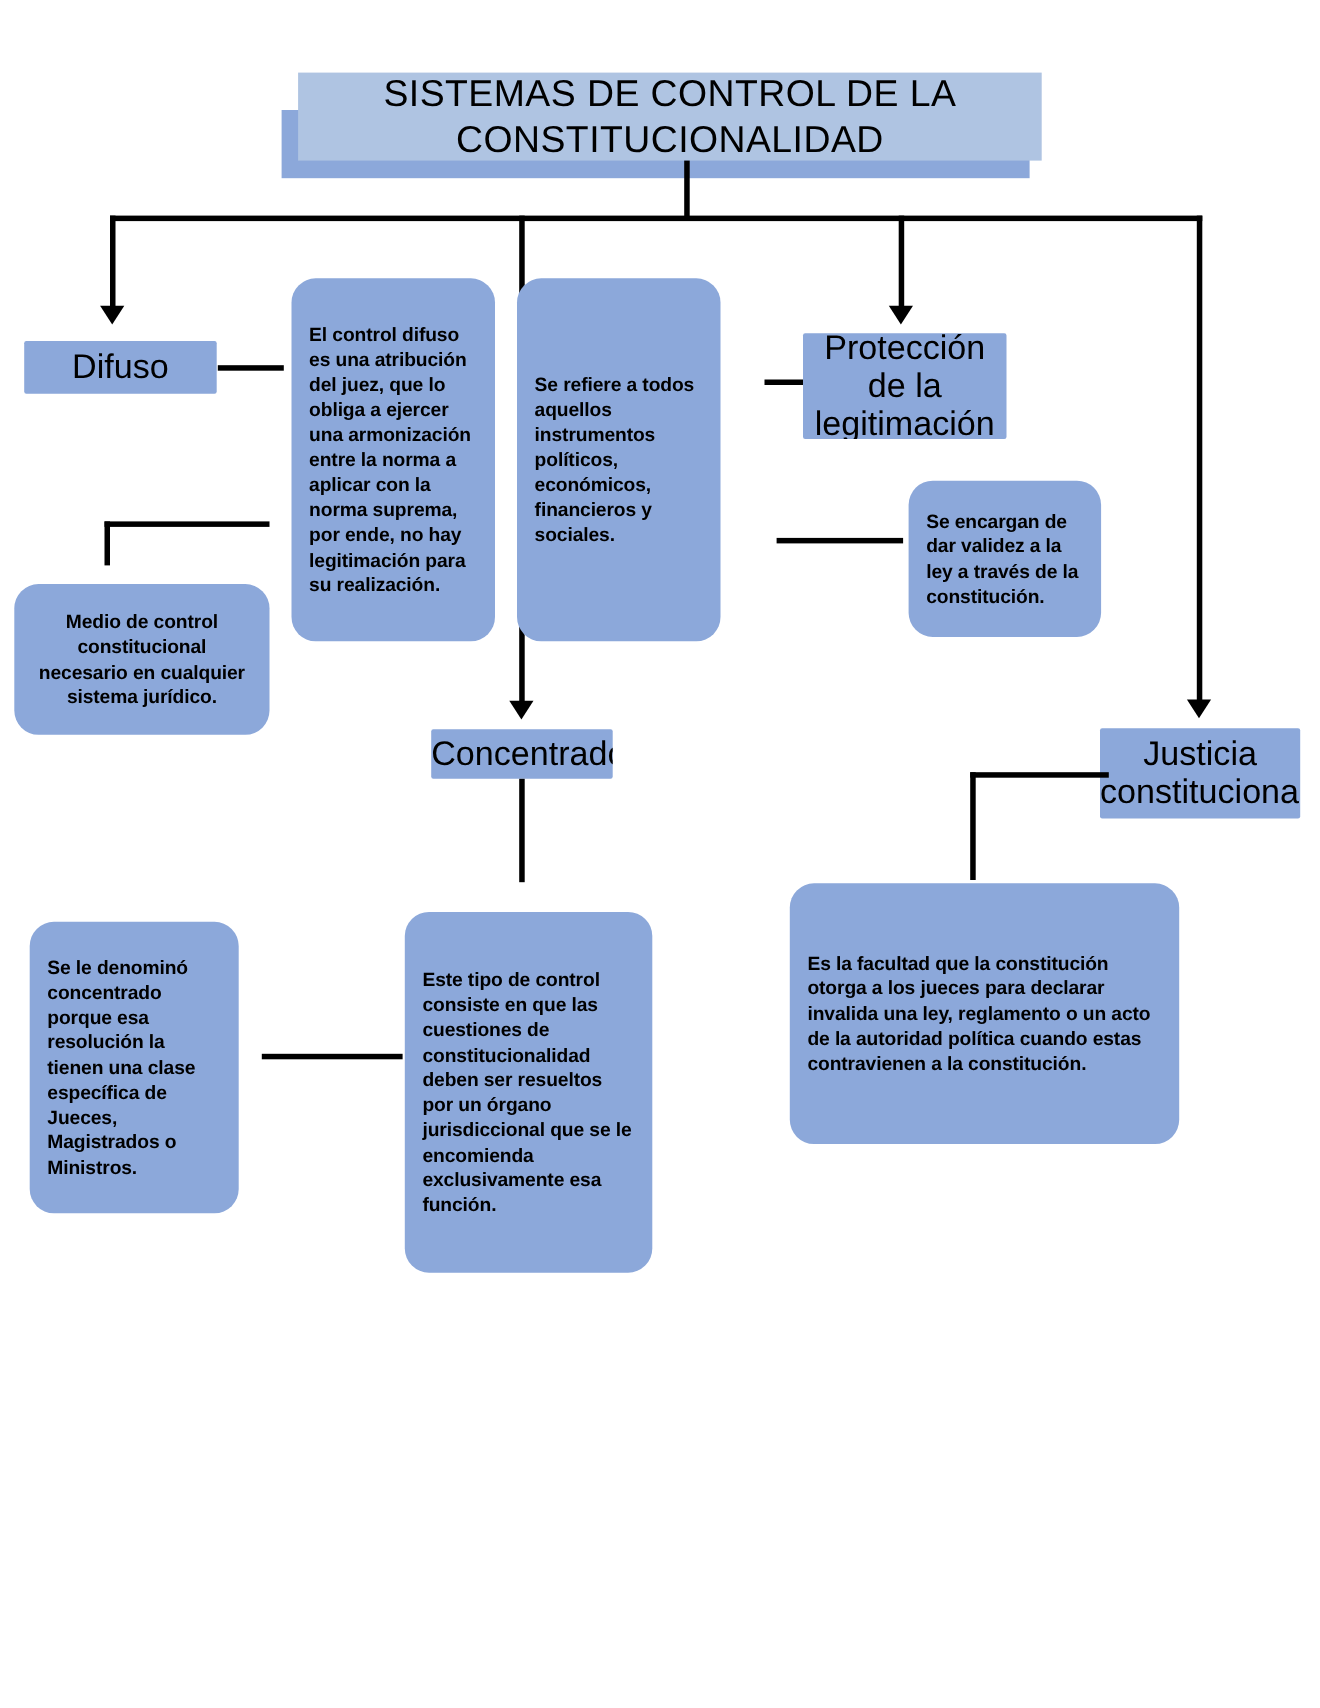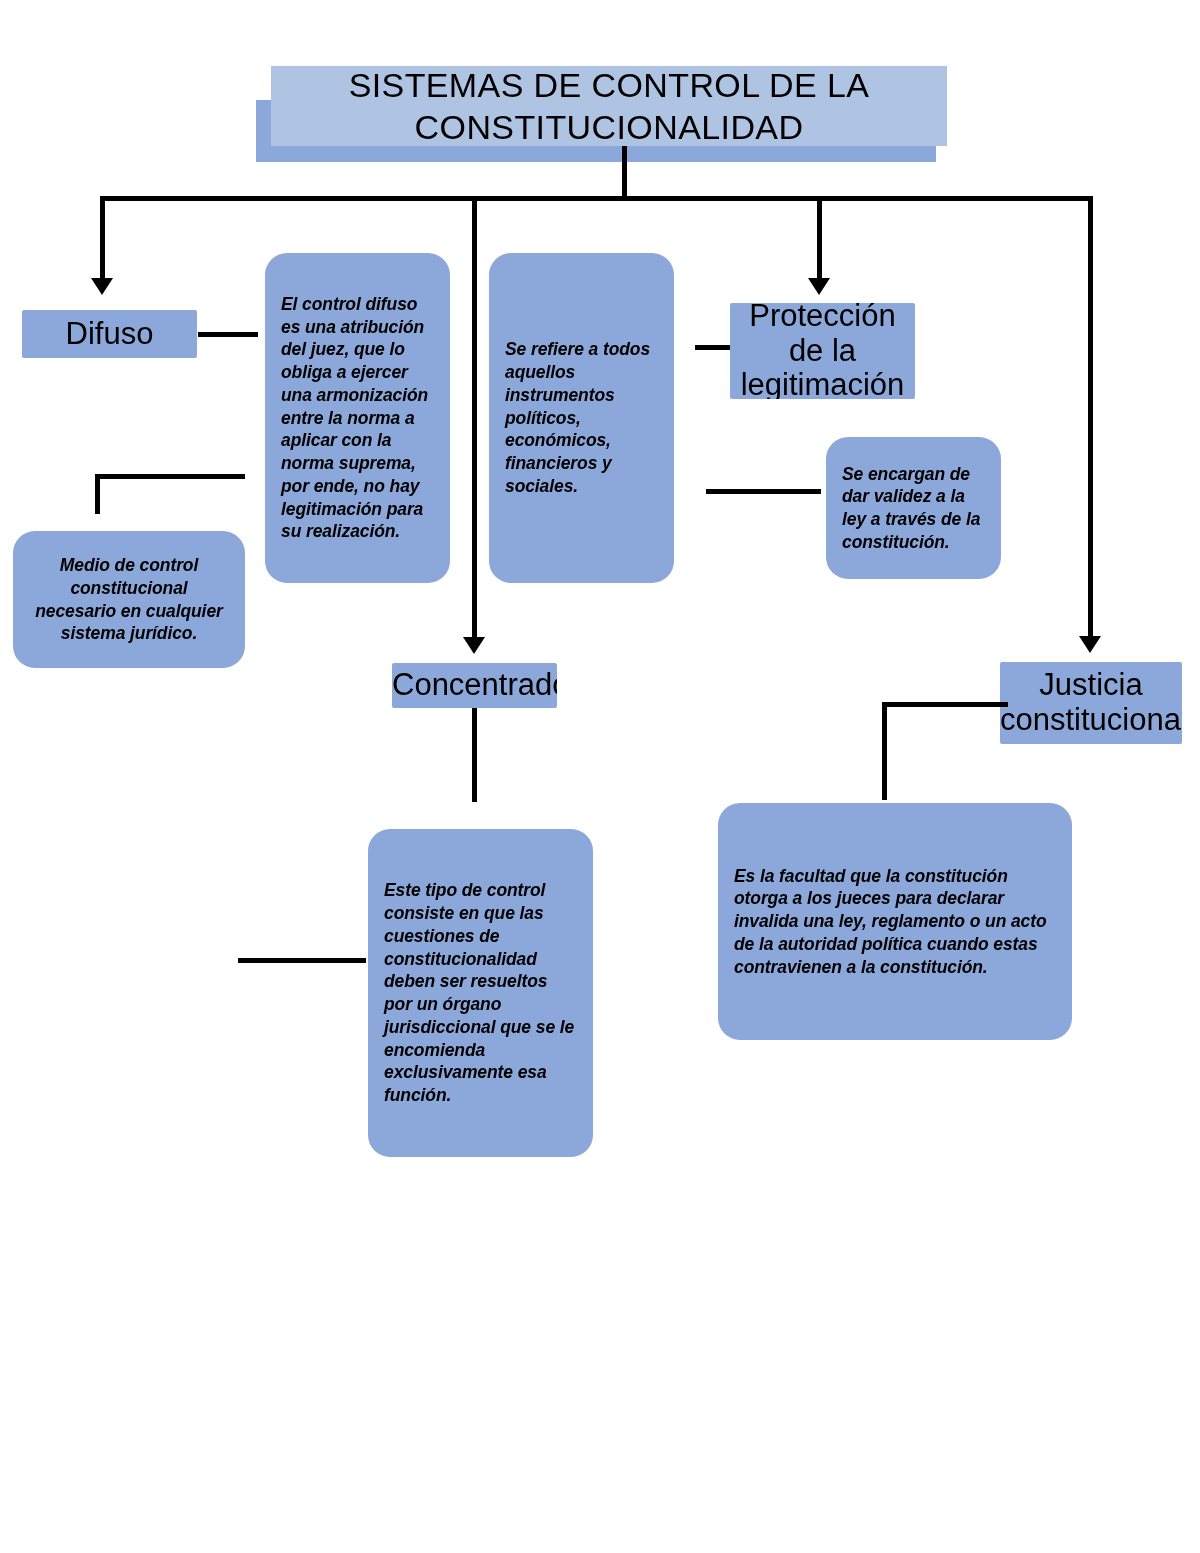--- a/index.html
+++ b/index.html
@@ -32,21 +32,20 @@
   .body-box{
     background:#8CA8DA;
     border-radius:22px;
     font-weight:bold;
     font-size:17.5px;
     line-height:1.30;
     letter-spacing:-0.1px;
     padding:14px 16px;
     text-align:left;
     justify-content:flex-start;
-    font-style:italic;
   }
   .body-box.ctr{ text-align:center; justify-content:center; }
 
   
   .label-box{
     background:#8CA8DA;
     font-weight:normal;
     font-size:31px;
     line-height:1.12;
     letter-spacing:0px;
@@ -118,21 +117,21 @@
     <span class="txt">El control difuso es una atribución del juez, que lo obliga a ejercer una armonización entre la norma a aplicar con la norma suprema, por ende, no hay legitimación para su realización.</span>
   </div>
 
   <div class="ln h" style="left:95px;top:474px;width:150px;"></div>
   <div class="ln v" style="left:95px;top:474px;height:40px;"></div>
 
   <div class="node body-box ctr" style="left:13px;top:531px;width:232px;height:137px;">
     <span class="txt">Medio de control constitucional necesario en cualquier sistema jurídico.</span>
   </div>
 
-  <div class="node body-box" style="left:489px;top:253px;width:185px;height:330px;">
+  <div class="node body-box" style="left:470px;top:253px;width:185px;height:330px;">
     <span class="txt">Se refiere a todos aquellos instrumentos políticos, económicos, financieros y sociales.</span>
   </div>
 
   <div class="ln h" style="left:695px;top:345px;width:54px;"></div>
 
   <div class="node label-box" style="left:730px;top:303px;width:185px;height:96px;">
     <span class="txt">Protección de la legitimación</span>
   </div>
 
   <div class="ln h" style="left:706px;top:489px;width:115px;"></div>
@@ -146,20 +145,23 @@
   </div>
 
   <div class="ln v" style="left:472px;top:708px;height:94px;"></div>
 
   <div class="node body-box" style="left:368px;top:801px;width:225px;height:328px;margin-top:28px;">
     <span class="txt">Este tipo de control consiste en que las cuestiones de constitucionalidad deben ser resueltos por un órgano jurisdiccional que se le encomienda exclusivamente esa función.</span>
   </div>
 
   <div class="ln h" style="left:238px;top:958px;width:128px;"></div>
 
+  <div class="node body-box" style="left:27px;top:838px;width:190px;height:265px;">
+    <span class="txt">Se le denominó concentrado porque esa resolución la tienen una clase específica de Jueces, Magistrados o Ministros.</span>
+  </div>
 
   <div class="node label-box" style="left:1000px;top:662px;width:182px;height:82px;">
     <span class="txt">Justicia constitucional</span>
   </div>
 
   <div class="ln h" style="left:882px;top:702px;width:126px;"></div>
   <div class="ln v" style="left:882px;top:702px;height:98px;"></div>
 
   <div class="node body-box" style="left:718px;top:803px;width:354px;height:237px;align-items:center;">
     <span class="txt">Es la facultad que la constitución otorga a los jueces para declarar invalida una ley, reglamento o un acto de la autoridad política cuando estas contravienen a la constitución.</span>

